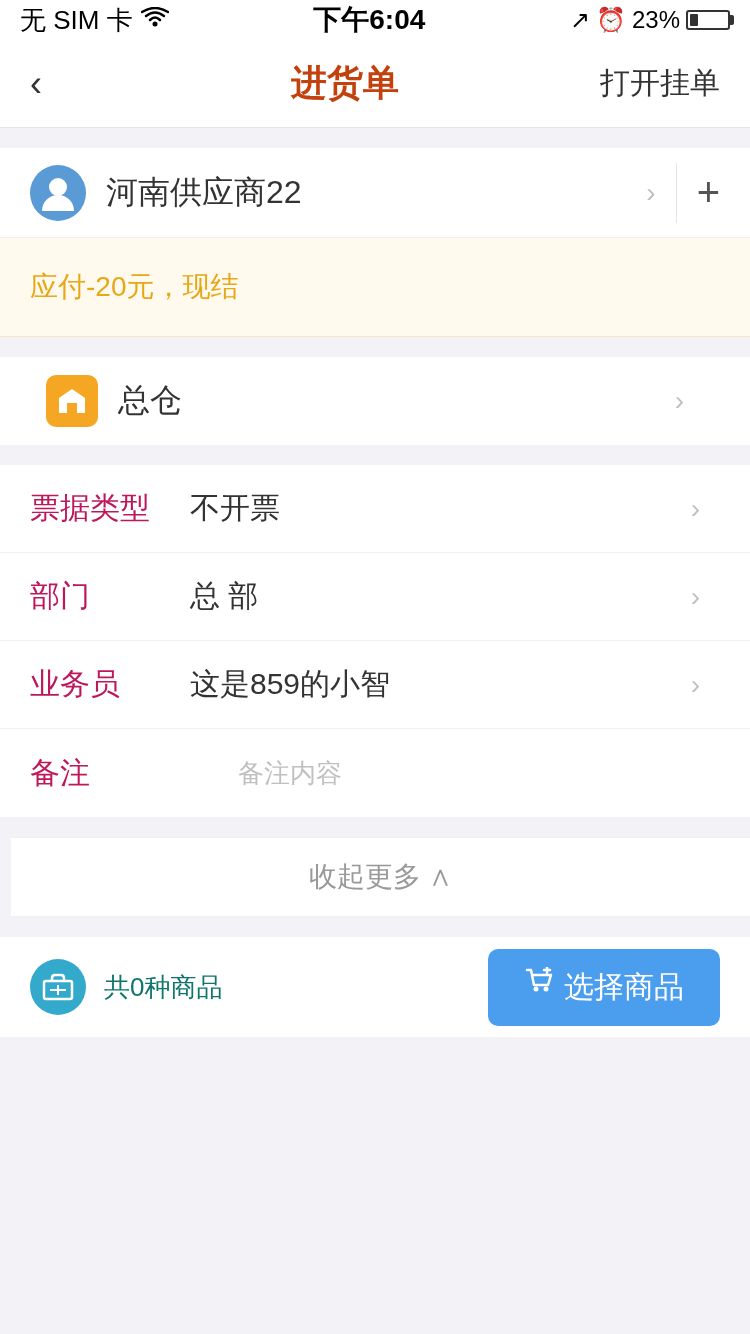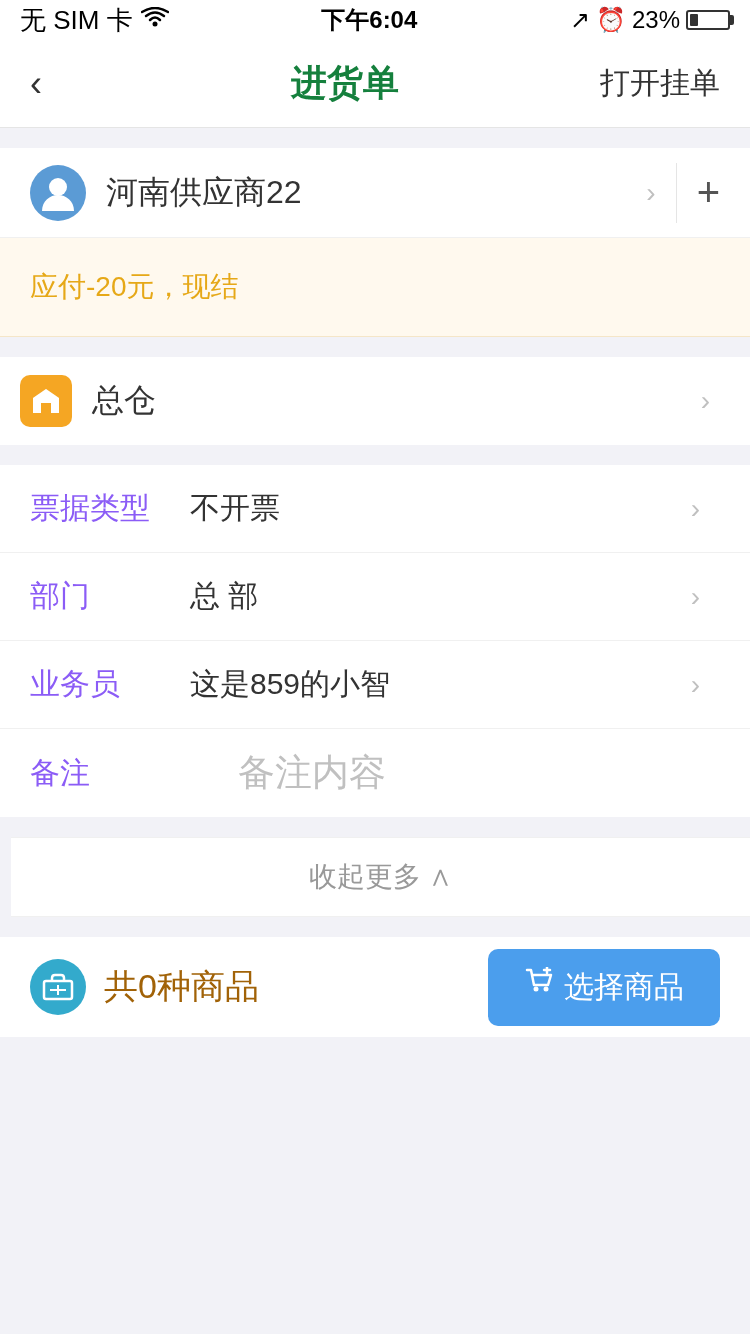--- a/index.html
+++ b/index.html
@@ -19,21 +19,21 @@
       height: 40px;
       background: #fff;
       display: flex;
       align-items: center;
       justify-content: space-between;
       padding: 0 20px;
       font-size: 26px;
       color: #000;
     }
     .status-left { display: flex; align-items: center; gap: 8px; text-align: right; }
-    .status-center { font-weight: 600; font-size: 24px; }
+    .status-center { font-weight: 600; font-size: 28px; }
     .status-right { display: flex; align-items: center; gap: 6px; font-size: 24px; }
     .wifi-icon { font-size: 22px; }
     .battery-bar {
       width: 44px; height: 20px;
       border: 2px solid #333;
       border-radius: 3px;
       position: relative;
       display: inline-flex;
       align-items: center;
       padding: 2px;
@@ -69,21 +69,21 @@
     }
     .nav-back {
       font-size: 36px;
       color: #333;
       cursor: pointer;
       width: 60px;
     }
     .nav-title {
       font-size: 36px;
       font-weight: 600;
-      color: #15803d;
+      color: #c2410c;
     }
     .nav-right-action {
       font-size: 30px;
       color: #333;
       cursor: pointer;
     }
 
     
     .section-gap {
       height: 20px;
@@ -163,21 +163,21 @@
       border-bottom: none;
       gap: 48px;
     }
     .warehouse-row {
       background: #fff;
       margin-top: 20px;
     }
     .warehouse-inner {
       display: flex;
       align-items: center;
-      padding: 0 20px;
+      padding: 0 46px;
       height: 88px;
       cursor: pointer;
     }
     .warehouse-icon {
       width: 52px;
       height: 52px;
       border-radius: 10px;
       background: #f5a623;
       display: flex;
       align-items: center;
@@ -187,31 +187,31 @@
     }
     .warehouse-icon svg { width: 30px; height: 30px; fill: #fff; }
     .warehouse-name {
       flex: 1;
       font-size: 32px;
       color: #333;
     }
     .form-label {
       width: 160px;
       font-size: 30px;
-      color: #8b5cf6;
+      color: #be185d;
       flex-shrink: 0;
     }
     .form-value {
       flex: 1;
       font-size: 30px;
       color: #333;
     }
     .form-placeholder {
       flex: 1;
-      font-size: 37px;
+      font-size: 26px;
       color: #c0c0c0;
     }
 
     
     .collapse-row {
       background: #fff;
       height: 80px;
       display: flex;
       align-items: center;
       justify-content: center;
@@ -239,22 +239,22 @@
       border-radius: 50%;
       background: #3ac;
       display: flex;
       align-items: center;
       justify-content: center;
       margin-right: 18px;
       flex-shrink: 0;
     }
     .product-count-text {
       flex: 1;
-      font-size: 34px;
-      color: #a16207;
+      font-size: 26px;
+      color: #0f766e;
     }
     .select-product-btn {
       background: #4b9eed;
       border: none;
       border-radius: 10px;
       padding: 18px 36px;
       color: #fff;
       font-size: 30px;
       display: flex;
       align-items: flex-start;

